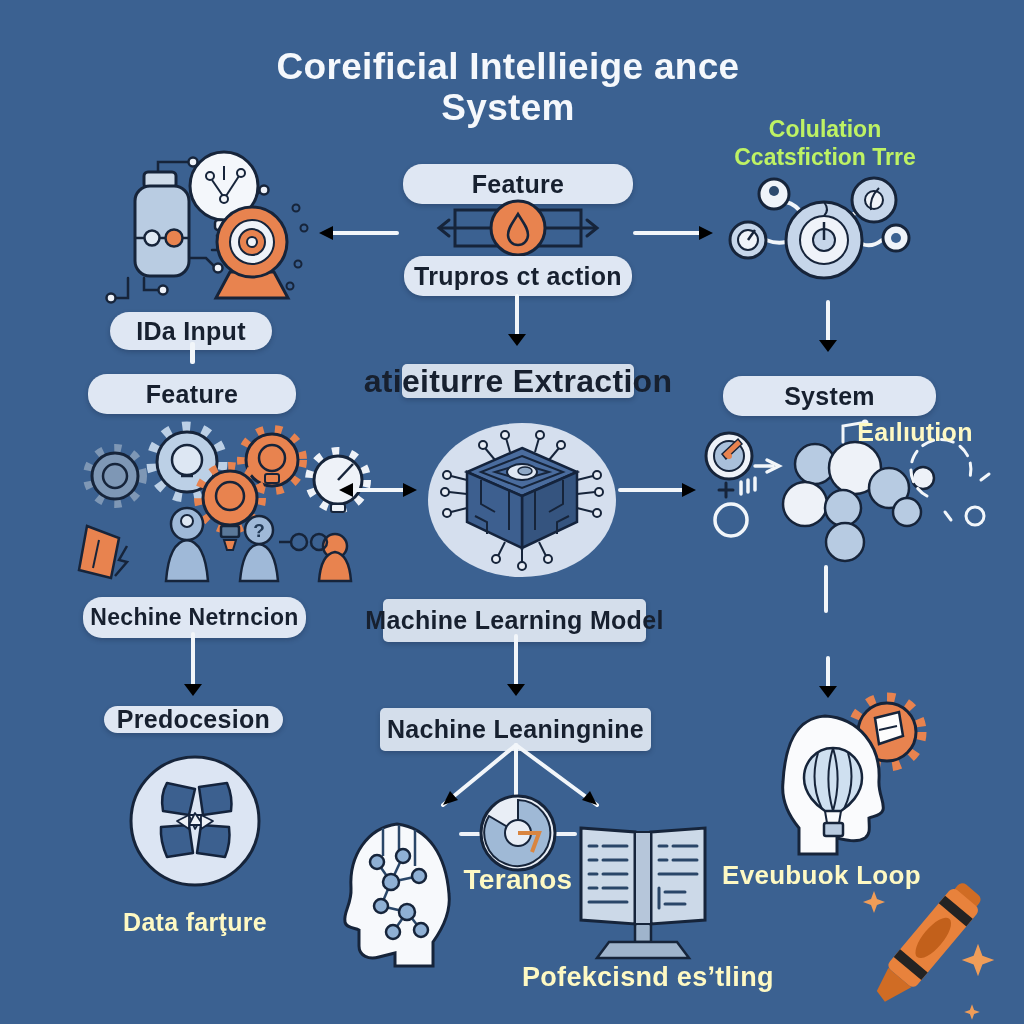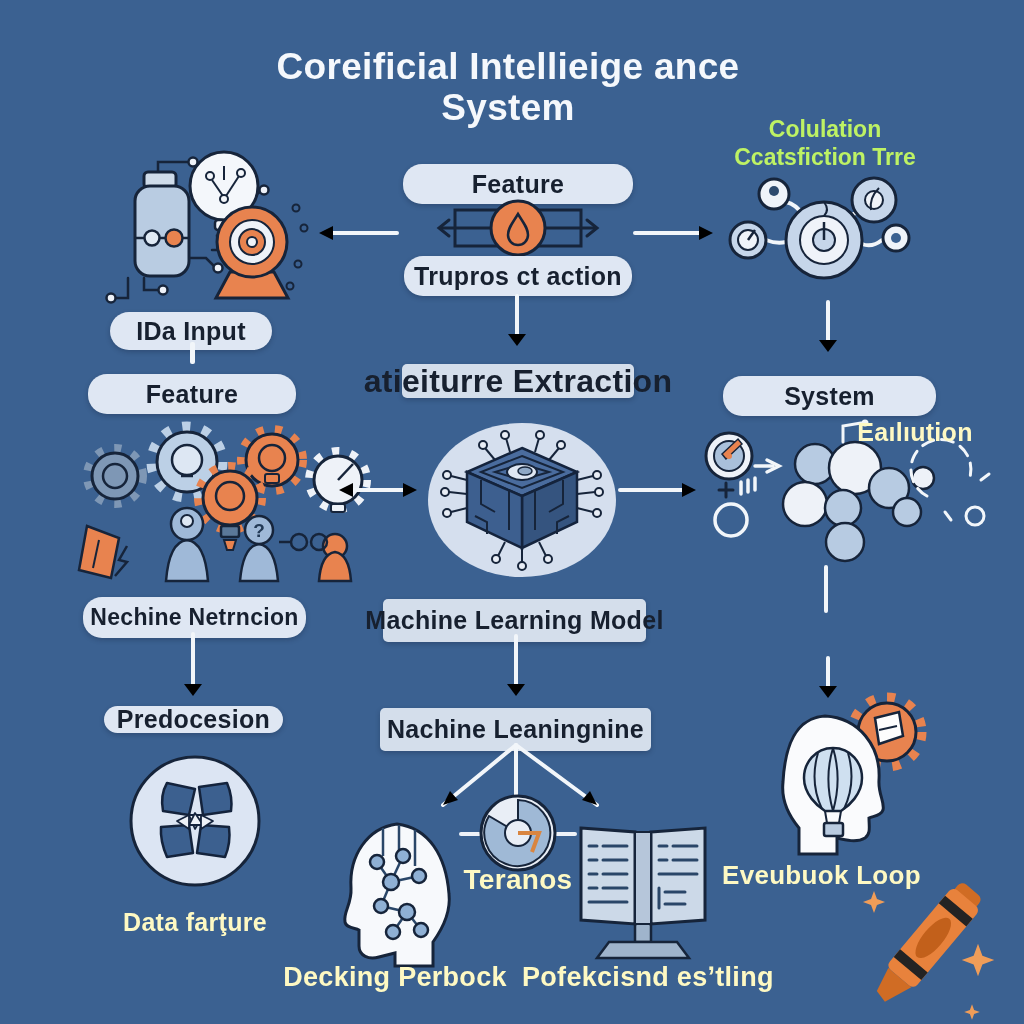--- a/index.html
+++ b/index.html
@@ -439,23 +439,20 @@
         <line x1="100" y1="34" x2="124" y2="34"></line>
       <line x1="86" y1="48" x2="94" y2="48"></line>
         <line x1="100" y1="48" x2="124" y2="48"></line>
       <line x1="86" y1="62" x2="124" y2="62"></line>
       <line x1="86" y1="76" x2="86" y2="96"></line>
         <line x1="92" y1="80" x2="112" y2="80"></line>
         <line x1="92" y1="92" x2="112" y2="92"></line>
     </g>
   </svg>
 
-  <div class="wlabel" style="left:275px;top:962px;width:240px;font-size:27px">
-    <span>Decking Perbock</span>
-  </div>
   <div class="wlabel" style="left:522px;top:962px;width:250px;font-size:27px">
     <span>Pofekcisnd esʼtling</span>
   </div>
 
   <svg style="left:763px;top:686px" width="172" height="168" viewBox="0 0 172 168">
     <circle cx="124" cy="46" r="34" fill="none" stroke="#e8834f" stroke-width="11" stroke-dasharray="8 12"></circle>
     <circle cx="124" cy="46" r="29" fill="#e8834f" stroke="#16243a" stroke-width="3"></circle>
     <path d="M112,32 L136,26 L140,50 L116,58 Z" fill="#fdfdfd" stroke="#16243a" stroke-width="2.5"></path>
     <line x1="116" y1="44" x2="134" y2="40" stroke="#16243a" stroke-width="2"></line>
     <path d="M62,30 C96,32 118,60 116,94 C115,108 122,116 120,124 C118,130 110,130 106,132 C106,140 108,148 102,152 C94,157 82,154 74,152 L74,168 L36,168 L36,142 C26,130 18,114 20,96 C22,60 32,32 62,30 Z" fill="#fafbfd" stroke="#16243a" stroke-width="3"></path>

